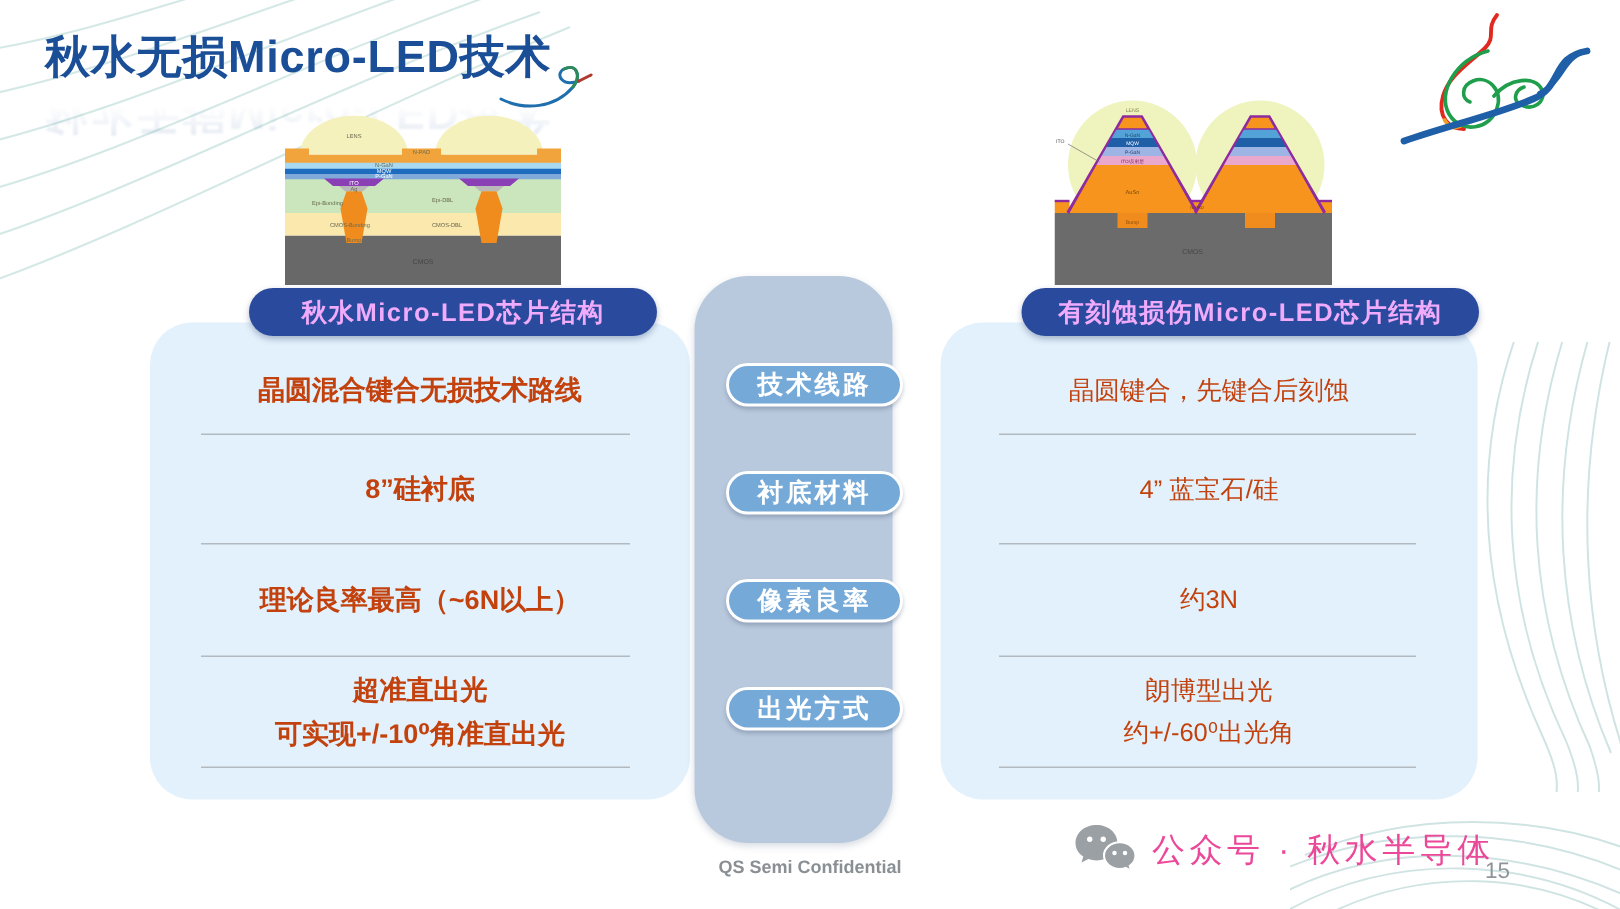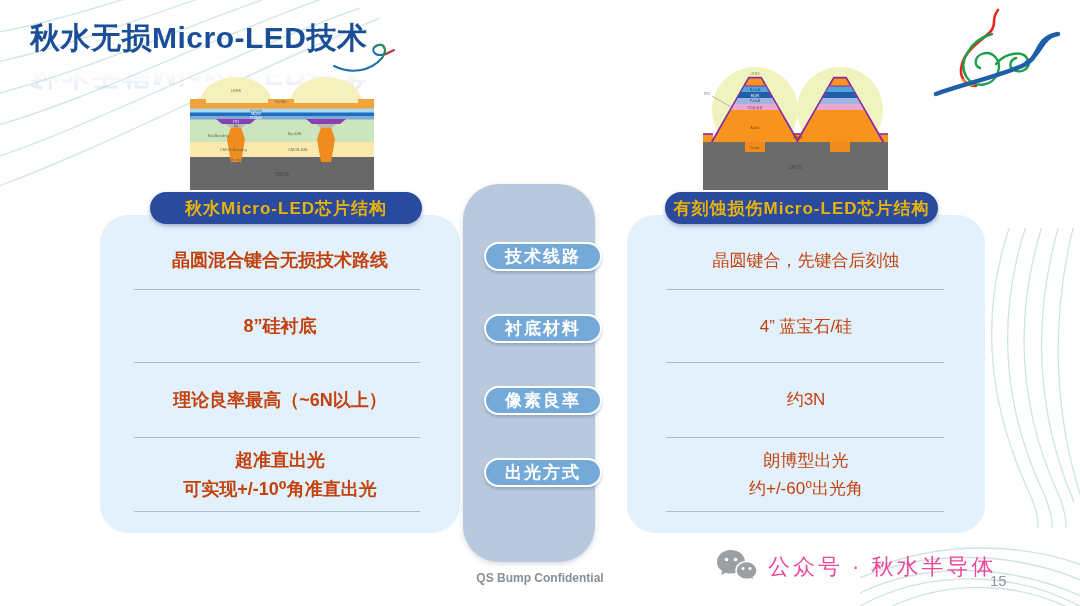--- a/index.html
+++ b/index.html
@@ -20,25 +20,25 @@
 
   .logo{position:absolute;left:930px;top:6px;}
 
   
   .diagram-left{position:absolute;left:188px;top:77px;}
   .diagram-right{position:absolute;left:703px;top:66px;}
   .dlabel{font-size:3.8px;fill:#6b6b52;}
   .dlabel-w{font-size:3.8px;fill:#ffffff;}
 
   
-  .banner{position:absolute;height:32px;background:#2a4b9d;border-radius:17px;color:#eab308;
+  .banner{position:absolute;height:32px;background:#2a4b9d;border-radius:17px;color:#f0abfc;
     font-size:17px;font-weight:bold;display:flex;align-items:center;justify-content:center;
-    letter-spacing:1px;box-shadow:0 2px 4px rgba(40,60,110,.35);z-index:5;}
+    letter-spacing:1px;box-shadow:0 2px 4px rgba(40,60,110,.35);z-index:5;margin-left:16px;}
   .banner-left{left:150px;top:192px;width:272px;}
-  .banner-right{left:665px;top:192px;width:273px;}
+  .banner-right{left:665px;top:192px;width:305px;}
 
   
   .panel{position:absolute;top:215px;height:318px;background:#e3f1fc;border-radius:28px;z-index:2;}
   .panel-left{left:100px;width:360px;}
   .panel-right{left:627px;width:358px;}
   .prow{position:absolute;left:8px;right:8px;display:flex;flex-direction:column;align-items:center;
     justify-content:center;text-align:right;color:#c2410c;}
   .panel-left .prow{font-weight:bold;font-size:18px;}
   .panel-right .prow{font-weight:normal;font-size:17px;}
   .prow .l2{margin-top:5px;}
@@ -210,21 +210,21 @@
     <div class="pdiv d2"></div>
     <div class="prow r3">约3N</div>
     <div class="pdiv d3"></div>
     <div class="prow r4">
       <span>朗博型出光</span>
       <span class="l2">约+/-60⁰出光角</span>
     </div>
     <div class="pdiv d4"></div>
   </div>
 
-  <div class="confidential">QS Bump Confidential</div>
+  <div class="confidential">QS Semi Confidential</div>
   <div class="wechat-row">
     <svg width="42" height="36" viewBox="0 0 42 36">
       <path d="M15,1 C7,1 1,6.4 1,13 C1,16.8 3,20 6.2,22 L5,26 L9.6,23.7 C11.2,24.3 13,24.6 15,24.6 C23,24.6 29,19.4 29,13 C29,6.4 23,1 15,1 Z" fill="#9aa0a4"></path>
       <circle cx="10.5" cy="10.5" r="1.8" fill="#ffffff"></circle>
       <circle cx="19.5" cy="10.5" r="1.8" fill="#ffffff"></circle>
       <path d="M30.5,12.5 C24.7,12.5 20,16.5 20,21.4 C20,26.3 24.7,30.3 30.5,30.3 C31.9,30.3 33.2,30.1 34.4,29.6 L38.2,31.5 L37.2,28.3 C39.6,26.7 41,24.2 41,21.4 C41,16.5 36.3,12.5 30.5,12.5 Z" fill="#9aa0a4" stroke="#ffffff" stroke-width="1.4"></path>
       <circle cx="27" cy="19.6" r="1.5" fill="#ffffff"></circle>
       <circle cx="34" cy="19.6" r="1.5" fill="#ffffff"></circle>
     </svg>
     <span class="wechat-label">公众号 · 秋水半导体</span>

